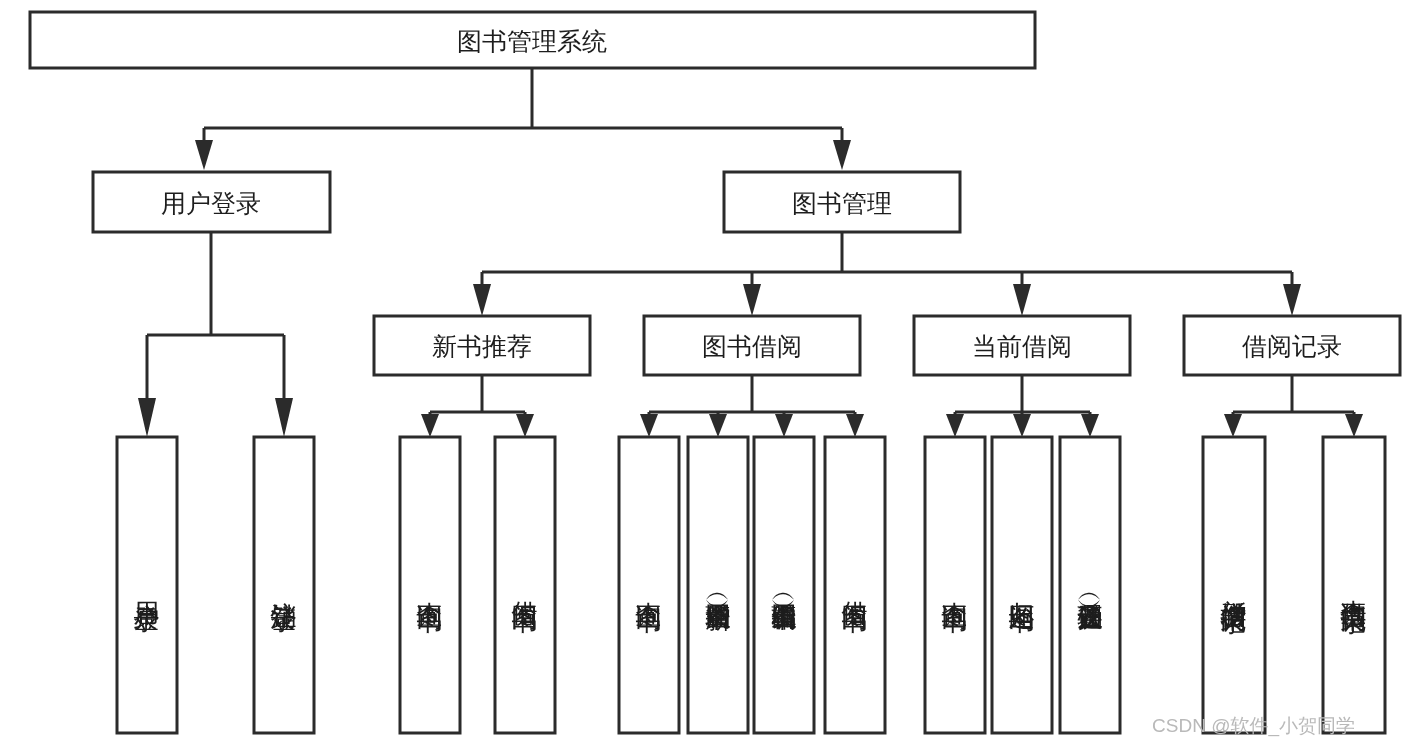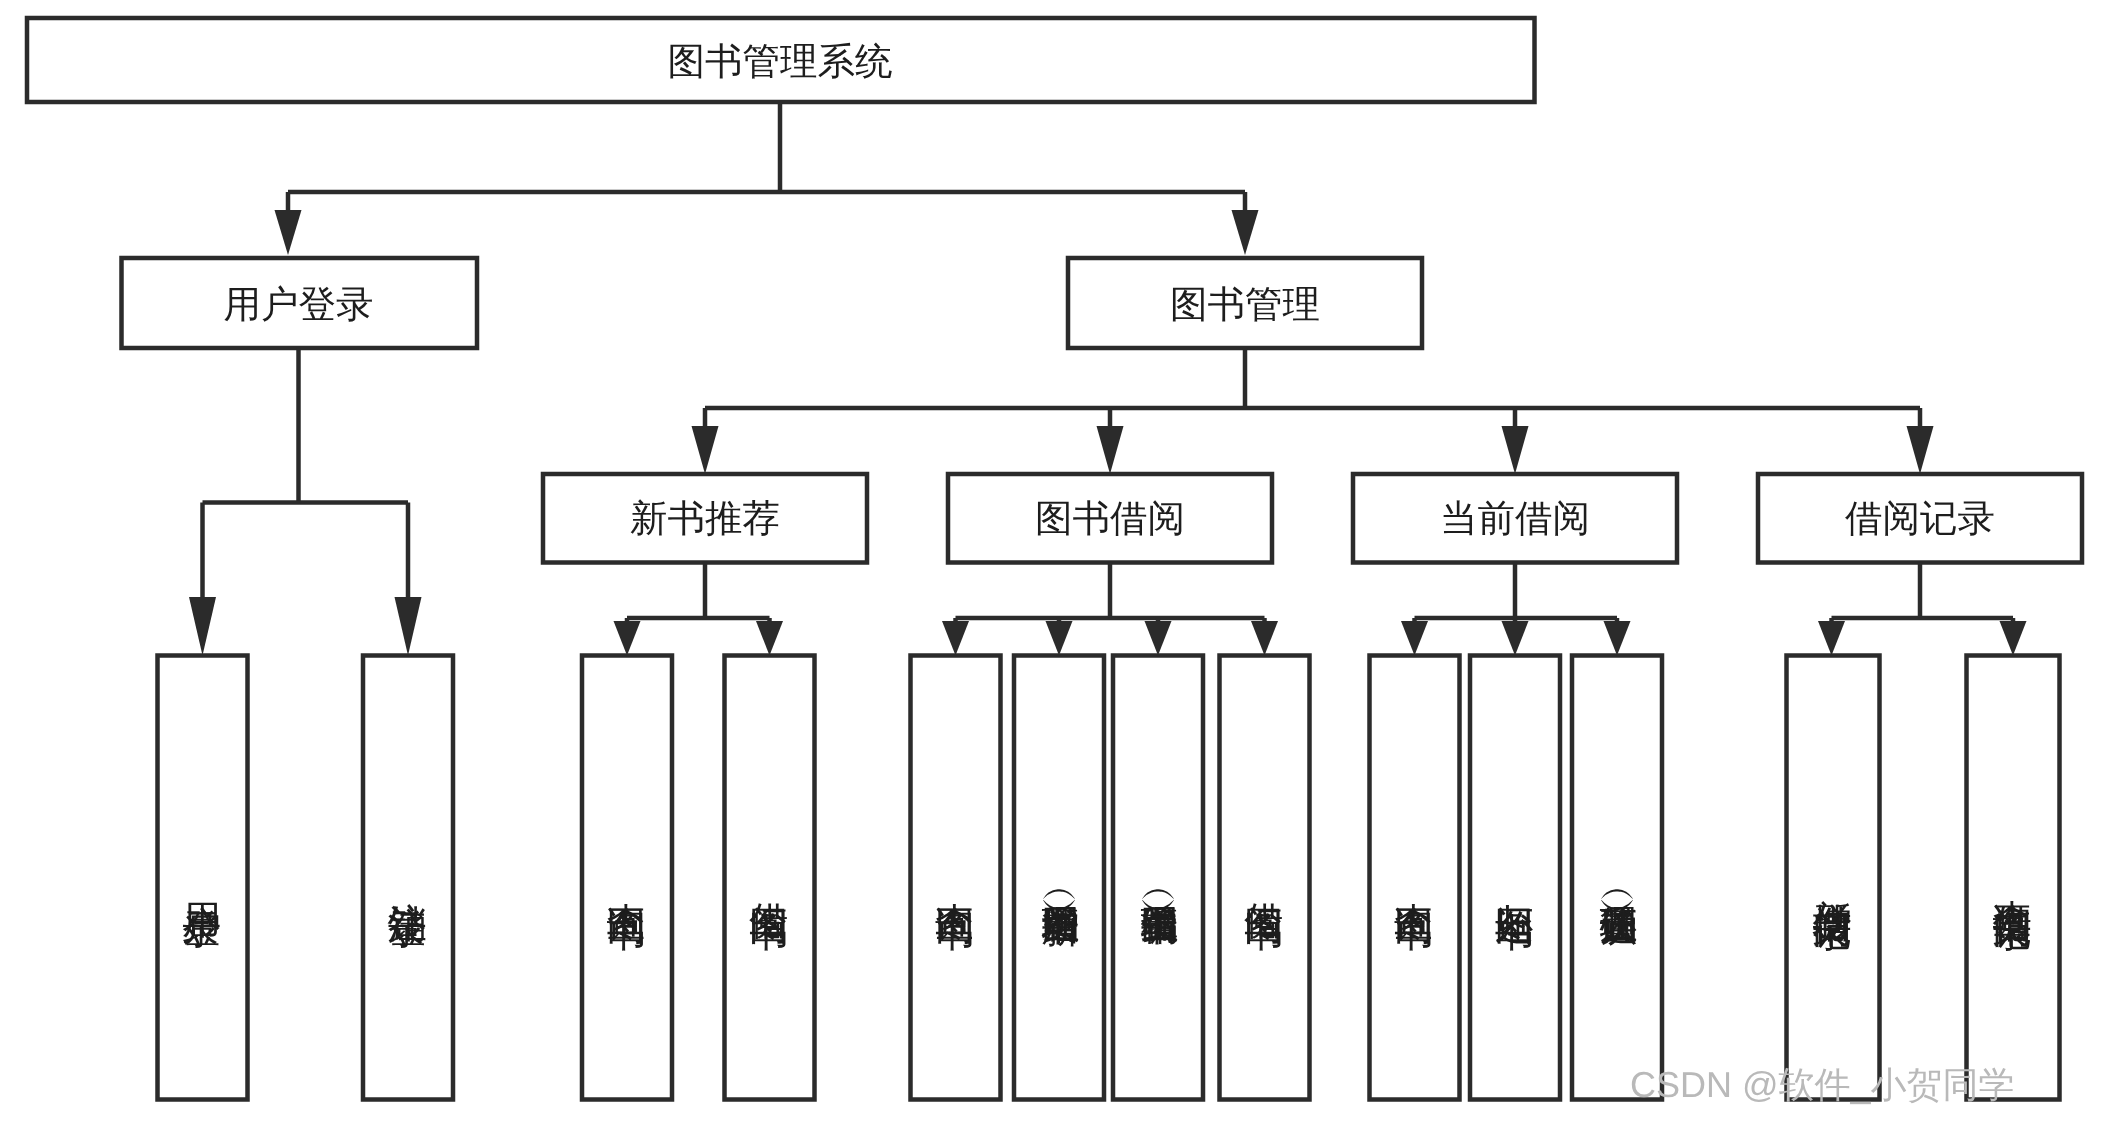--- a/index.html
+++ b/index.html
@@ -9,21 +9,21 @@
   }
   body {
     width: 1405px;
     height: 747px;
     font-family: "Liberation Sans", "DejaVu Sans", sans-serif;
     overflow: hidden;
     position: relative;
   }
   #diagram-root {
     position: absolute;
-    left: 0;
+    left: 12px;
     top: 0;
     width: 1351px;
     height: 747px;
   }
   svg.diagram {
     display: block;
     width: 1405px;
     height: 747px;
   }
   .node-box {
@@ -77,21 +77,21 @@
   }
   .leaf-label.tight {
     font-size: 25px;
     letter-spacing: 0px;
   }
   .watermark {
     position: absolute;
     right: 8px;
     bottom: 8px;
     font-family: "Liberation Sans", "DejaVu Sans", sans-serif;
-    font-size: 24px;
+    font-size: 19px;
     color: #b9b9b9;
     white-space: nowrap;
     user-select: none;
   }
 </style>
 </head>
 <body>
 
 <div id="diagram-root">
 

